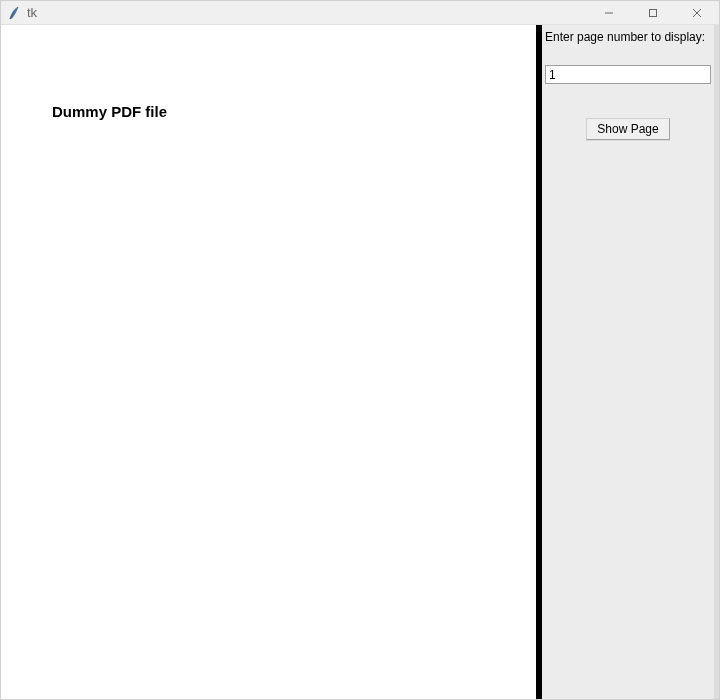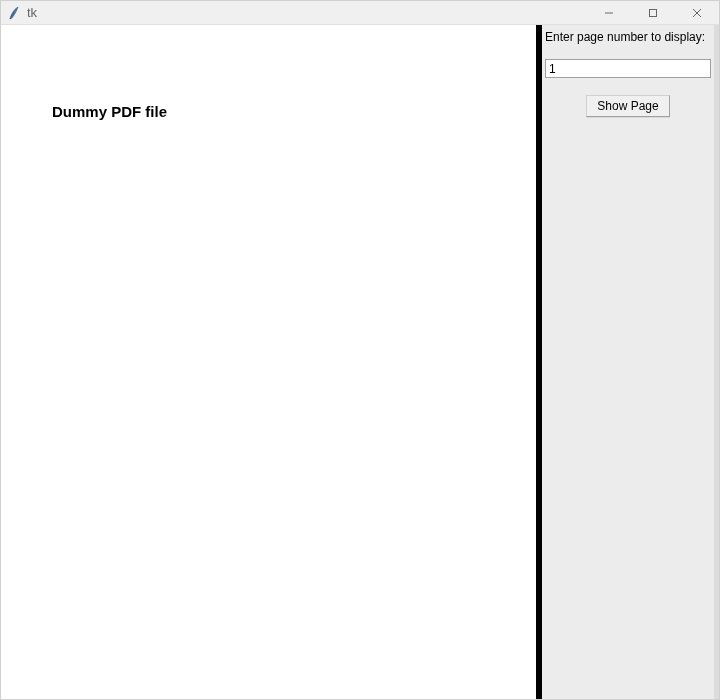--- a/index.html
+++ b/index.html
@@ -76,41 +76,41 @@
       font-size: 15px;
       font-weight: bold;
       color: #000;
     }
     .sidebar {
       width: 172px;
       background: #ececec;
       display: flex;
       flex-direction: column;
       padding: 4px 3px 3px 3px;
-      gap: 14px;
+      gap: 20px;
     }
     .side-label {
       font-size: 12px;
       color: #000;
       text-align: left;
       padding: 1px 0;
       white-space: nowrap;
     }
     .page-input {
       width: 100%;
       height: 19px;
       font-size: 12px;
       padding: 1px 3px;
       border: 1px solid #a0a0a0;
       background: #fff;
       font-family: inherit;
     }
     .show-btn {
       align-self: center;
-      margin-top: 3px;
+      margin-top: 14px;
       padding: 3px 10px;
       font-size: 12px;
       background: #f0f0f0;
       border: 1px solid #a0a0a0;
       border-top-color: #d0d0d0;
       border-left-color: #d0d0d0;
       cursor: pointer;
       font-family: inherit;
       box-shadow: 0 1px 0 rgba(0,0,0,0.08);
     }

